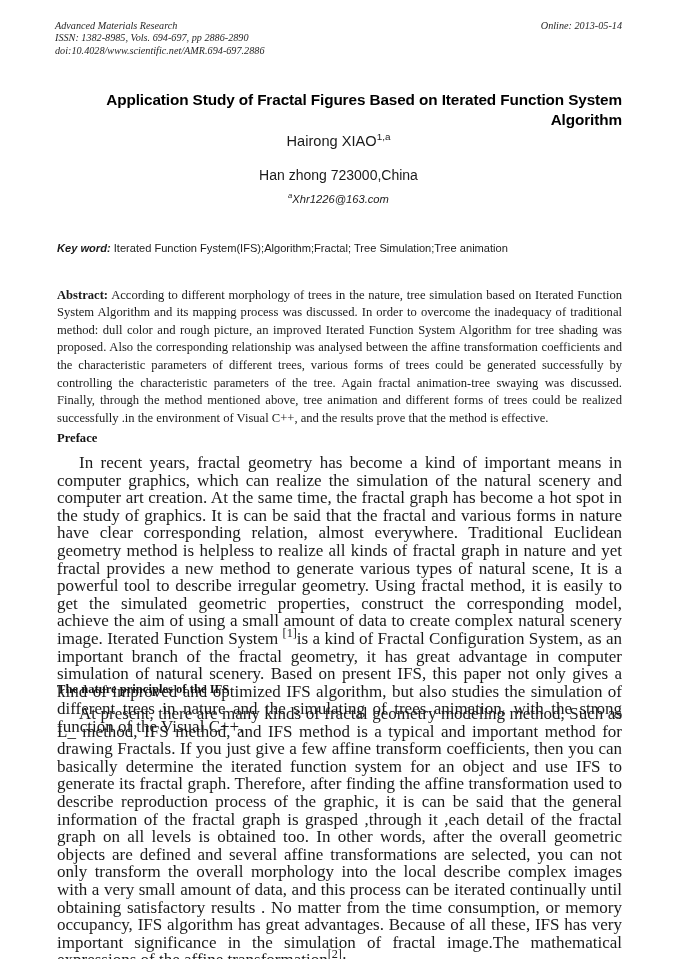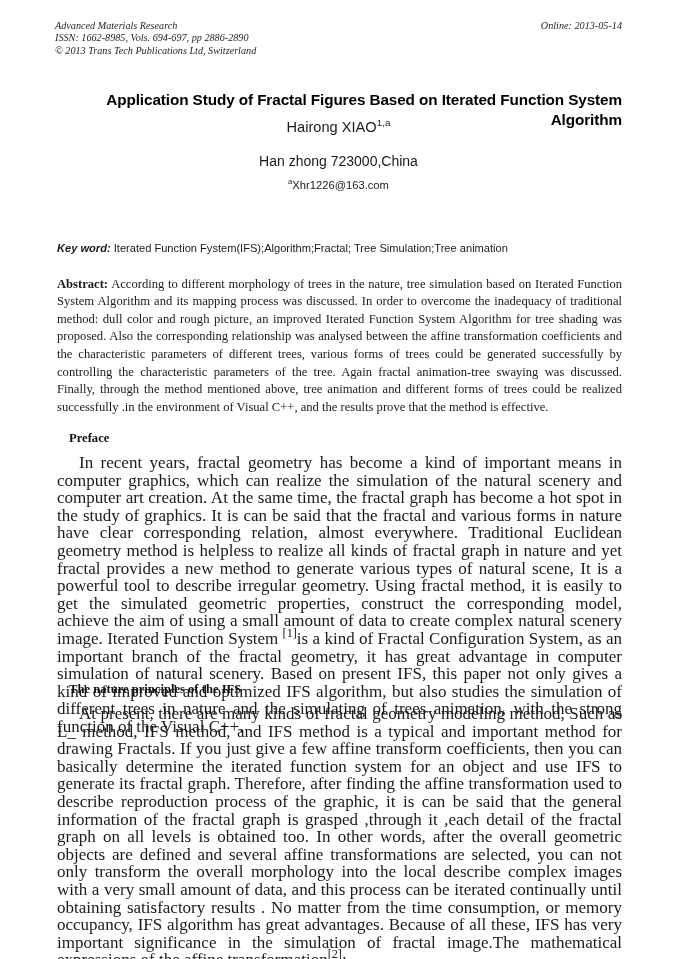--- a/index.html
+++ b/index.html
@@ -61,21 +61,21 @@
     font-size: 15.3px;
     line-height: 19.5px;
     letter-spacing: -0.1px;
     color: #000000;
   }
 
   
   .author-block {
     position: absolute;
     left: 55px;
-    top: 117px;
+    top: 131px;
     width: 567px;
     text-align: center;
     font-family: "Liberation Sans", sans-serif;
     color: #1a1a1a;
   }
   .author-name {
     font-size: 14.6px;
     line-height: 20px;
     margin-bottom: 12px;
   }
@@ -83,20 +83,21 @@
     font-size: 11.2px;
     line-height: 24px;
   }
   .affil-city {
     font-size: 14px;
     line-height: 24px;
   }
   .author-email {
     font-size: 11.2px;
     line-height: 24px;
+    font-style: italic;
   }
   sup {
     font-size: 0.68em;
     vertical-align: super;
     line-height: 0;
   }
 
   
   .keyword-line {
     position: absolute;
@@ -110,21 +111,21 @@
   }
   .keyword-line .kw-label {
     font-weight: bold;
     font-style: italic;
   }
 
   
   .abstract {
     position: absolute;
     left: 57px;
-    top: 263px;
+    top: 274px;
     width: 565px;
     font-family: "Liberation Serif", serif;
     font-size: 12.6px;
     line-height: 17.6px;
     text-align: justify;
     text-justify: inter-word;
     color: #1a1a1a;
   }
   .abstract .ab-label {
     font-weight: bold;
@@ -134,21 +135,21 @@
   .section {
     position: absolute;
     left: 57px;
     width: 565px;
   }
   .section-heading {
     font-family: "Liberation Serif", serif;
     font-weight: bold;
     font-size: 12.6px;
     line-height: 17px;
-    margin: 0 0 7px 12px;
+    margin: 0 0 7px 0;
     color: #111111;
   }
   .section-body {
     font-family: Liberation Serif, serif;
     font-size: 17px;
     line-height: 17.6px;
     text-align: justify;
     text-justify: inter-word;
     text-indent: 22px;
     color: #1a1a1a;
@@ -163,22 +164,22 @@
     line-height: 0;
   }
 </style>
 </head>
 <body>
 
 <div class="page">
 
   <div class="journal-header">
     <span class="line">Advanced Materials Research</span>
-    <span class="line">ISSN: 1662-8985, Vols. 694-697, pp 2886-2890</span>
-    <span class="line">© 2013 Trans Tech Publications Ltd, Switzerland</span>
+    <span class="line">ISSN: 1382-8985, Vols. 694-697, pp 2886-2890</span>
+    <span class="line">doi:10.4028/www.scientific.net/AMR.694-697.2886</span>
     <span class="journal-online">Online: 2013-05-14</span>
   </div>
 
   <h1 class="paper-title">Application Study of Fractal Figures Based on Iterated Function System Algorithm</h1>
 
   <div class="author-block">
     <div class="author-name"><span>Hairong XIAO</span><sup>1,a</sup></div>
     <div class="affil-city">Han zhong 723000,China</div>
     <div class="author-email"><sup>a</sup><span>Xhr1226@163.com</span></div>
   </div>

